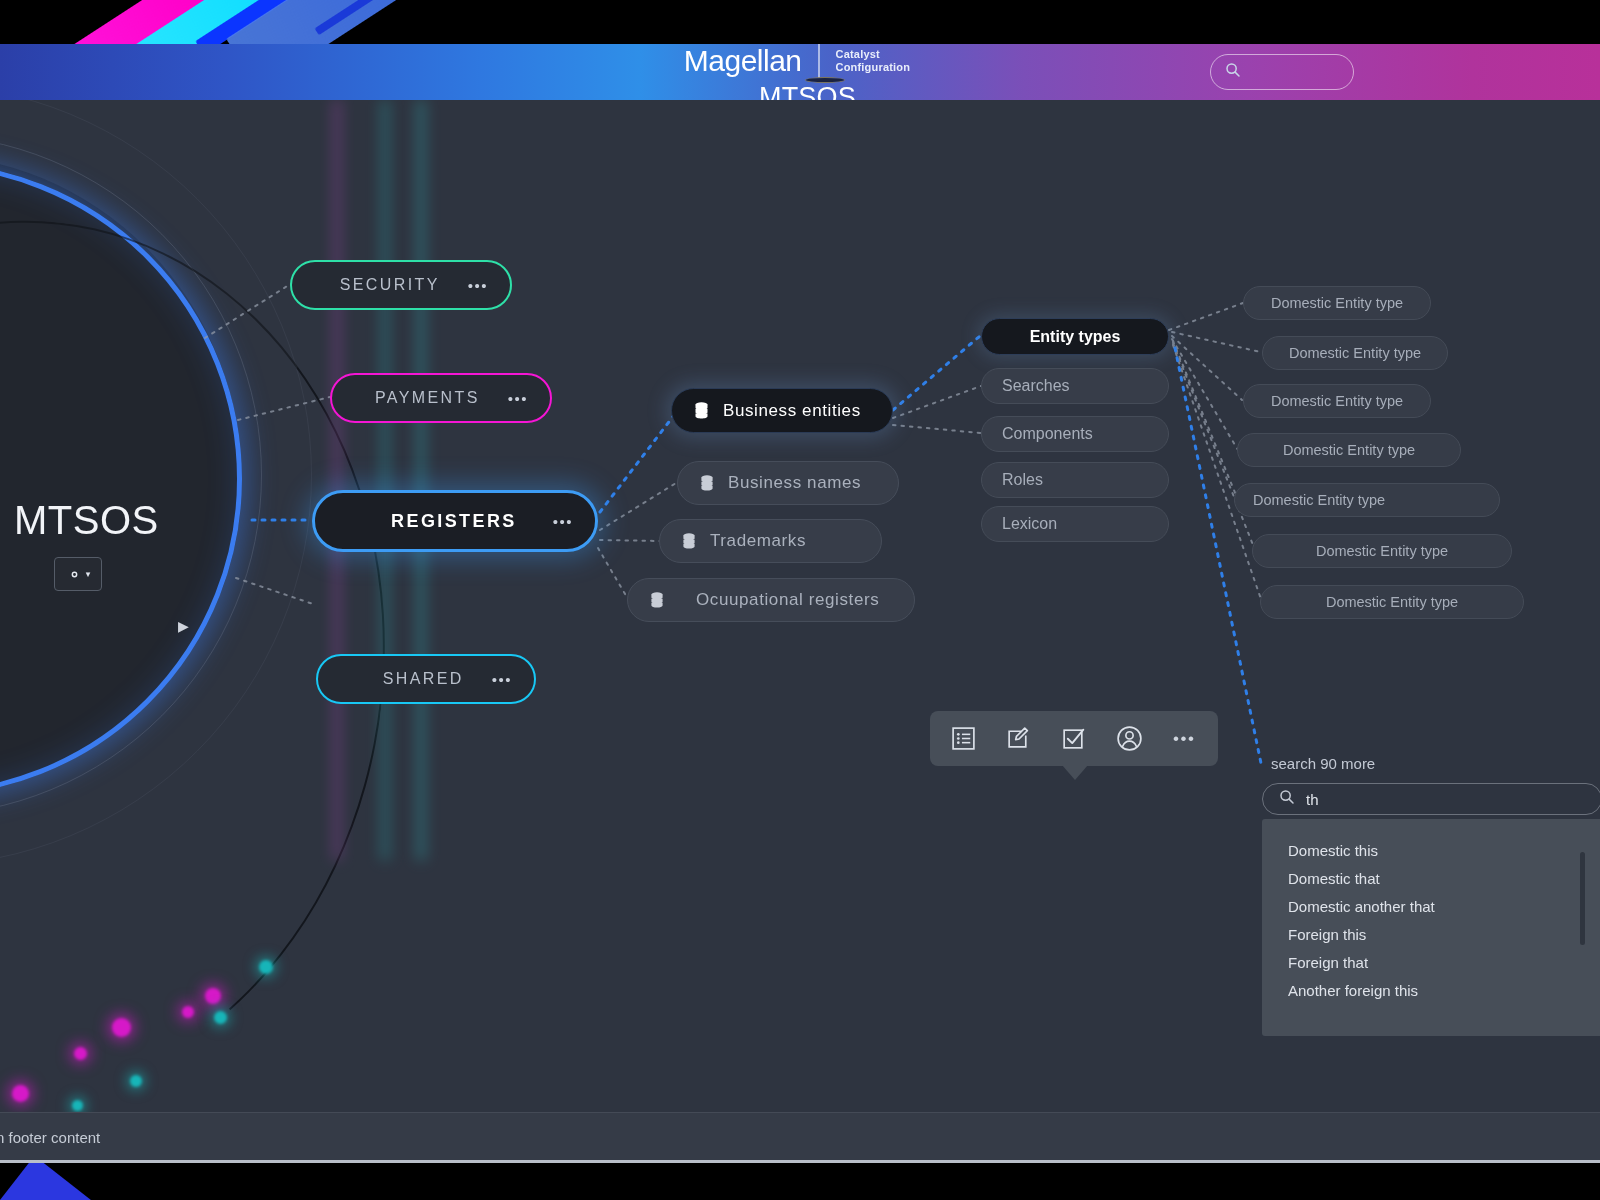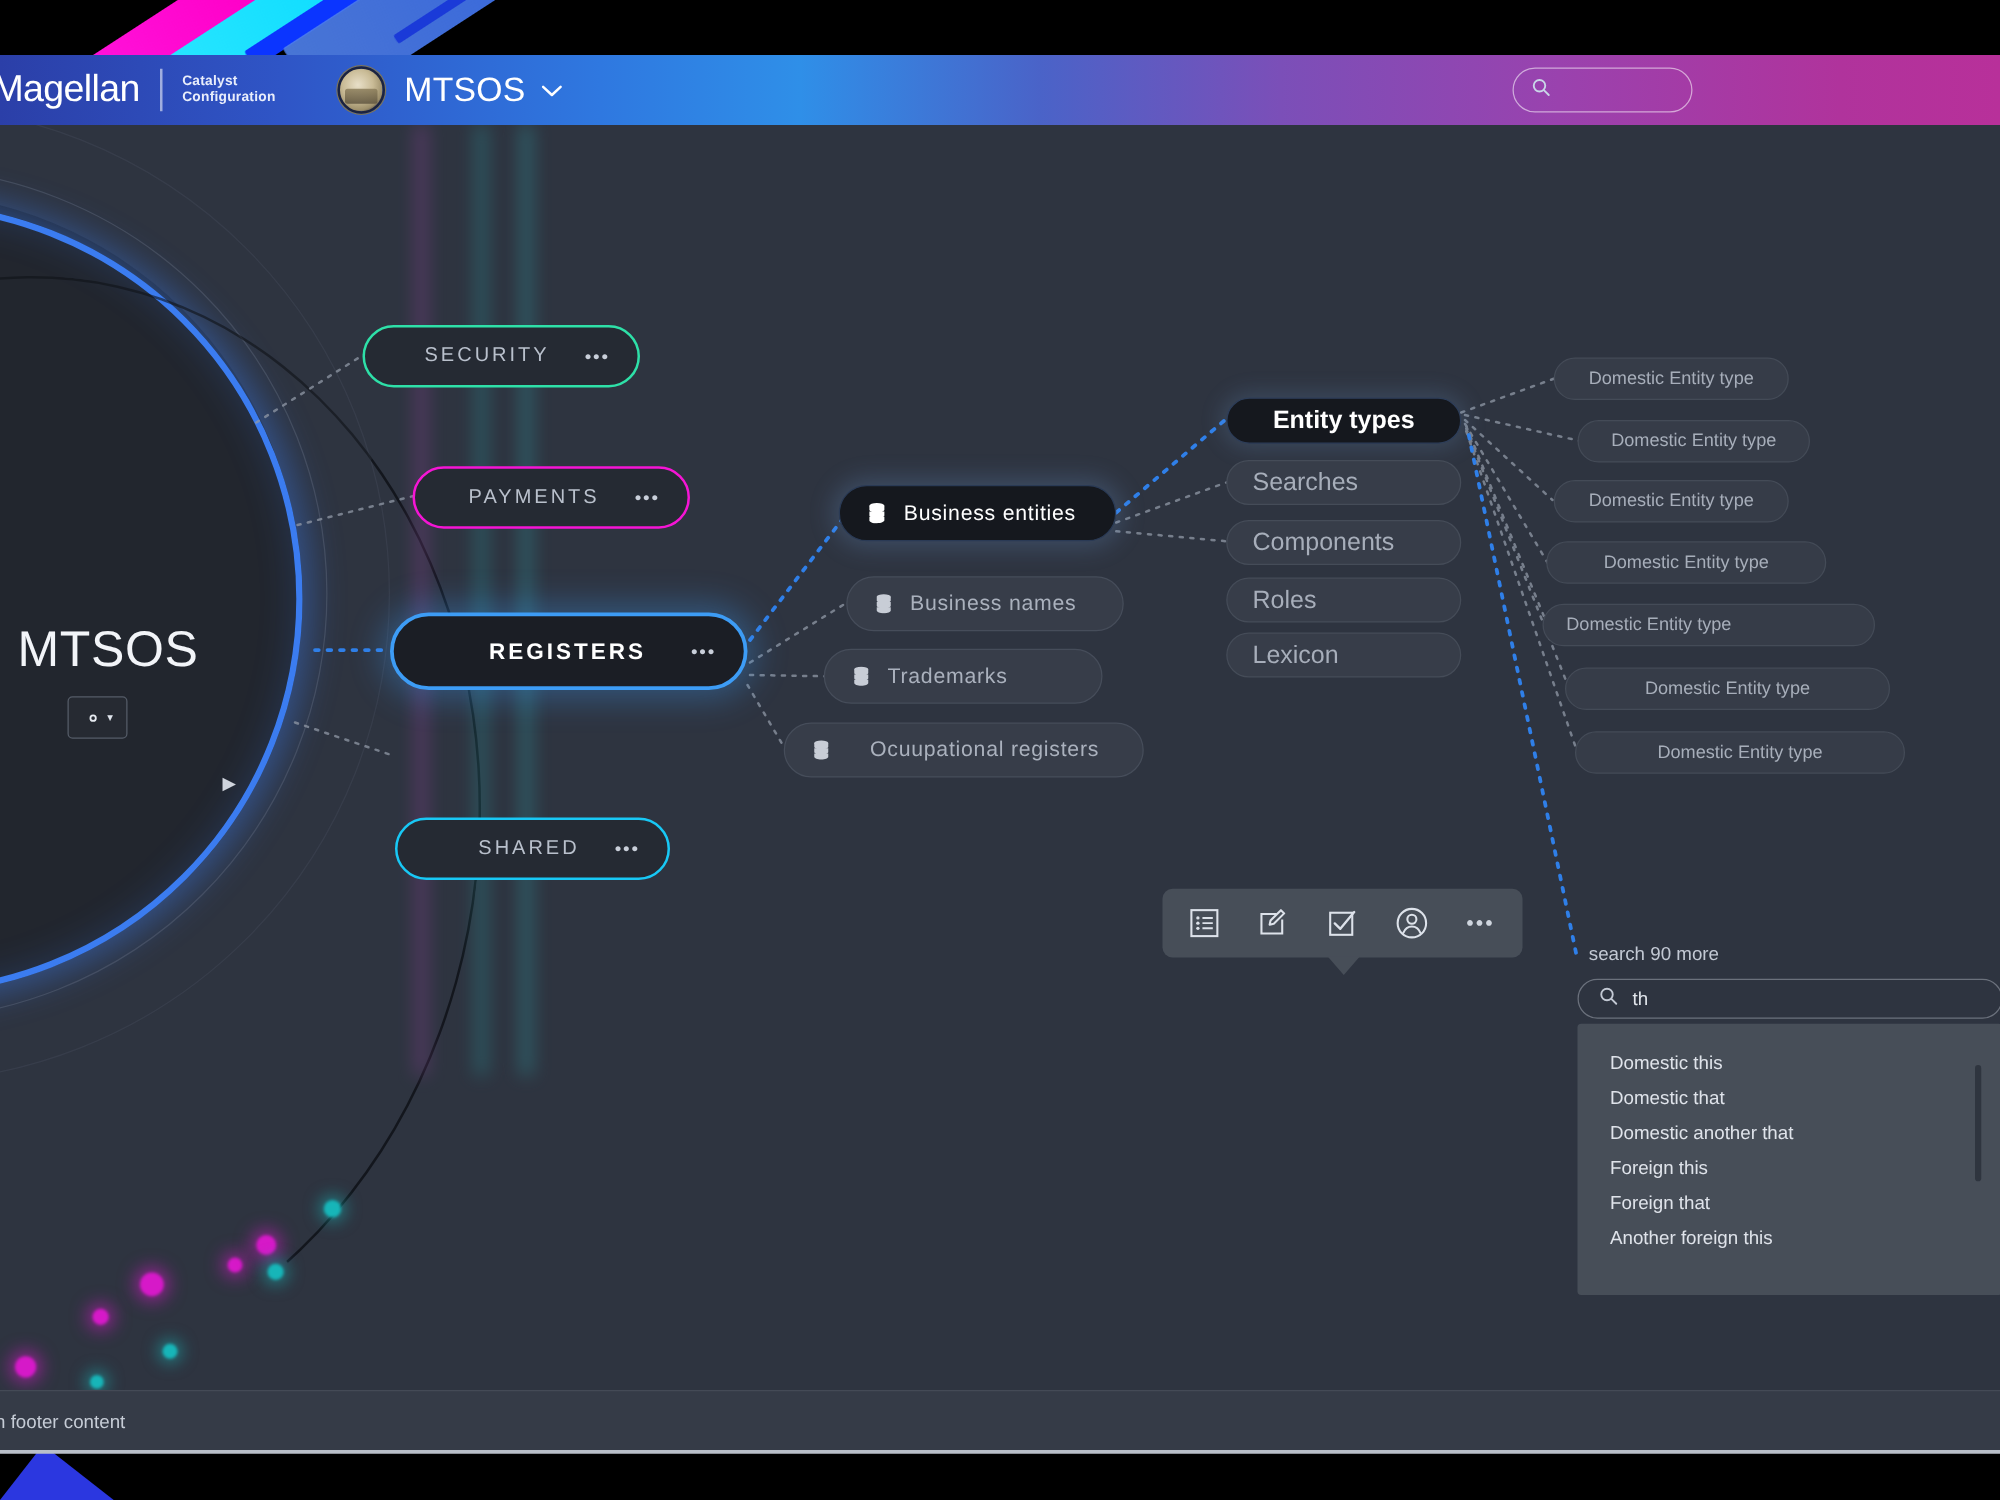--- a/index.html
+++ b/index.html
@@ -14,21 +14,21 @@
   .stripe-blue1{left:405px;top:-95px;width:16px;height:250px;background:#0b35ff;}
   .stripe-blue2{left:440px;top:-100px;width:60px;height:255px;background:linear-gradient(180deg,#3b6ff0,#4f7fe8);opacity:.92;}
   .stripe-blue3{left:520px;top:-105px;width:8px;height:245px;background:#1a3ad8;}
 
   .stripe-bl{position:absolute;transform-origin:0 0;transform:rotate(-52deg);}
   .stripe-bl1{left:0px;top:1200px;width:56px;height:120px;background:#2b37e0;}
 
   
   #header{position:absolute;left:0;top:44px;width:1600px;height:56px;
     background:linear-gradient(90deg,#2b3fa8 0%,#2f55c6 14%,#2f78e0 30%,#2f8fe8 40%,#4a63c8 52%,#7b4fb8 64%,#9a42ae 78%,#b0339c 92%,#b8309a 100%);
-    display:flex;align-items:center;}
+    display:flex;align-items:center;flex-direction:column;}
   .hdr-logo{margin-left:0px;padding-left:0px;display:flex;align-items:center;}
   .hdr-brand{font-size:30px;color:#fff;letter-spacing:-.5px;font-weight:400;margin-left:-6px;}
   .hdr-divider{width:2px;height:34px;background:rgba(255,255,255,.55);margin:0 16px;}
   .hdr-sub{font-size:11px;color:#e9eefb;line-height:13px;font-weight:700;letter-spacing:.2px;}
   .hdr-seal{width:34px;height:34px;border-radius:50%;margin-left:50px;
     background:radial-gradient(circle at 42% 38%, #e8dfc8 0%, #c9bb96 42%, #9d8f6a 70%, #2a2a3a 88%);
     border:2px solid #1b2340;box-shadow:0 0 0 1px #7d7458;position:relative;overflow:hidden;}
   .hdr-seal::after{content:"";position:absolute;left:4px;top:16px;width:26px;height:12px;
     background:linear-gradient(180deg,#8d7f5c,#5f5540);border-radius:2px;opacity:.85;}
   .hdr-app{font-size:27px;color:#fff;margin-left:15px;font-weight:400;letter-spacing:.2px;}
@@ -85,21 +85,21 @@
   .cat.active{background:#1b1e25;gap:36px;}
   .cat.active .lbl{color:#ffffff;font-weight:600;}
 
   .lvl2{height:44px;padding:0 22px;border:1px solid #464d5a;background:#373d49;gap:12px;}
   .lvl2 .lbl{font-size:17px;color:#aab1bd;letter-spacing:.6px;}
   .lvl2.active{background:#15181e;border-color:#2a3a55;
     box-shadow:0 0 20px 5px rgba(120,170,230,.22);}
   .lvl2.active .lbl{color:#ffffff;}
 
   .lvl3{height:36px;padding:0 20px;border:1px solid #454c58;background:#373d49;}
-  .lvl3 .lbl{font-size:20px;color:#a7aeba;}
+  .lvl3 .lbl{font-size:16px;color:#a7aeba;}
   .lvl3.active{background:#15181e;border-color:#2d3d58;box-shadow:0 0 18px 4px rgba(120,170,230,.18);}
   .lvl3.active .lbl{color:#ffffff;font-weight:700;}
 
   .lvl4{height:34px;padding:0 18px;border:1px solid #444b57;background:#363c48;border-radius:999px;}
   .lvl4 .lbl{font-size:14.5px;color:#a7aeba;text-align:center;}
 
   .dbicon{display:inline-flex;margin-right:2px;}
 
   
   #toolbar{position:absolute;left:930px;top:711px;width:288px;height:55px;background:#474e58;

